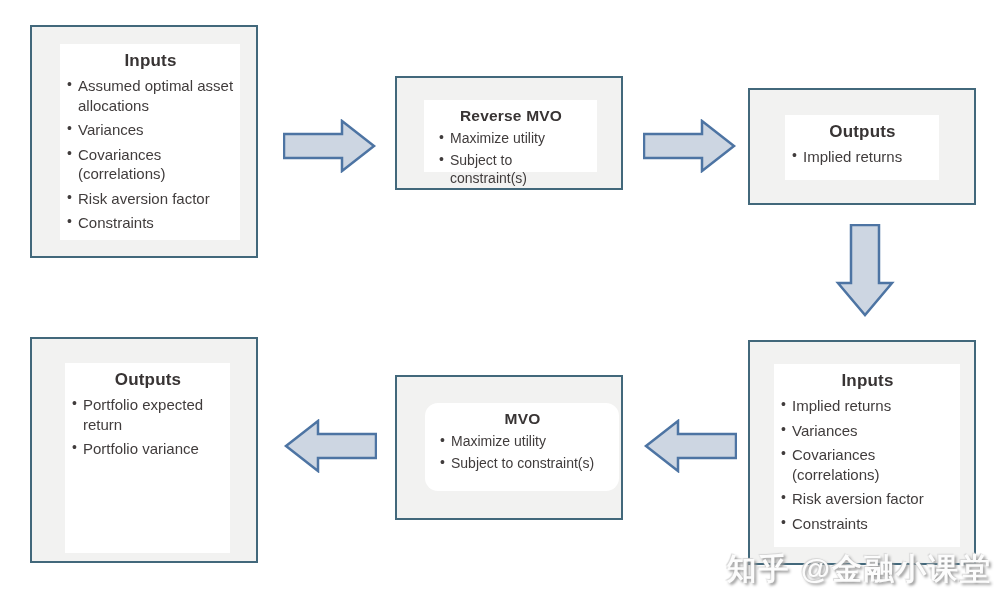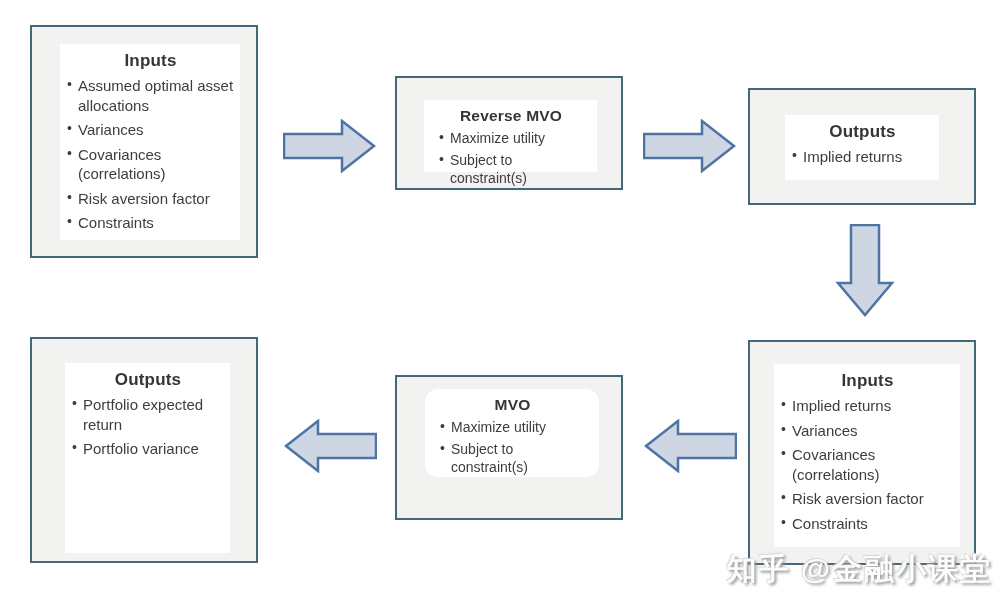--- a/index.html
+++ b/index.html
@@ -80,21 +80,21 @@
   #box-reverse-mvo   {left:395px; top:76px;  width:228px; height:114px;}
   #box-outputs-top   {left:748px; top:88px;  width:228px; height:117px;}
   #box-inputs-bottom {left:748px; top:340px; width:228px; height:225px;}
   #box-mvo           {left:395px; top:375px; width:228px; height:145px;}
   #box-outputs-bottom{left:30px;  top:337px; width:228px; height:226px;}
 
   #box-inputs-top .panel    {left:28px; top:17px; width:180px; height:196px;}
   #box-reverse-mvo .panel   {left:27px; top:22px; width:173px; height:72px;}
   #box-outputs-top .panel   {left:35px; top:25px; width:154px; height:65px;}
   #box-inputs-bottom .panel {left:24px; top:22px; width:186px; height:183px;}
-  #box-mvo .panel           {left:28px; top:12px; width:174px; height:88px;border-radius:13px;}
+  #box-mvo .panel           {left:28px; top:26px; width:194px; height:88px;border-radius:13px;}
   #box-outputs-bottom .panel{left:33px; top:24px; width:165px; height:190px;}
 
   #arrow-1{left:283px; top:119px;}
   #arrow-2{left:643px; top:119px;}
   #arrow-3{left:835px; top:224px;}
   #arrow-4{left:643px; top:419px;}
   #arrow-5{left:283px; top:419px;}
 </style>
 </head>
 <body>

